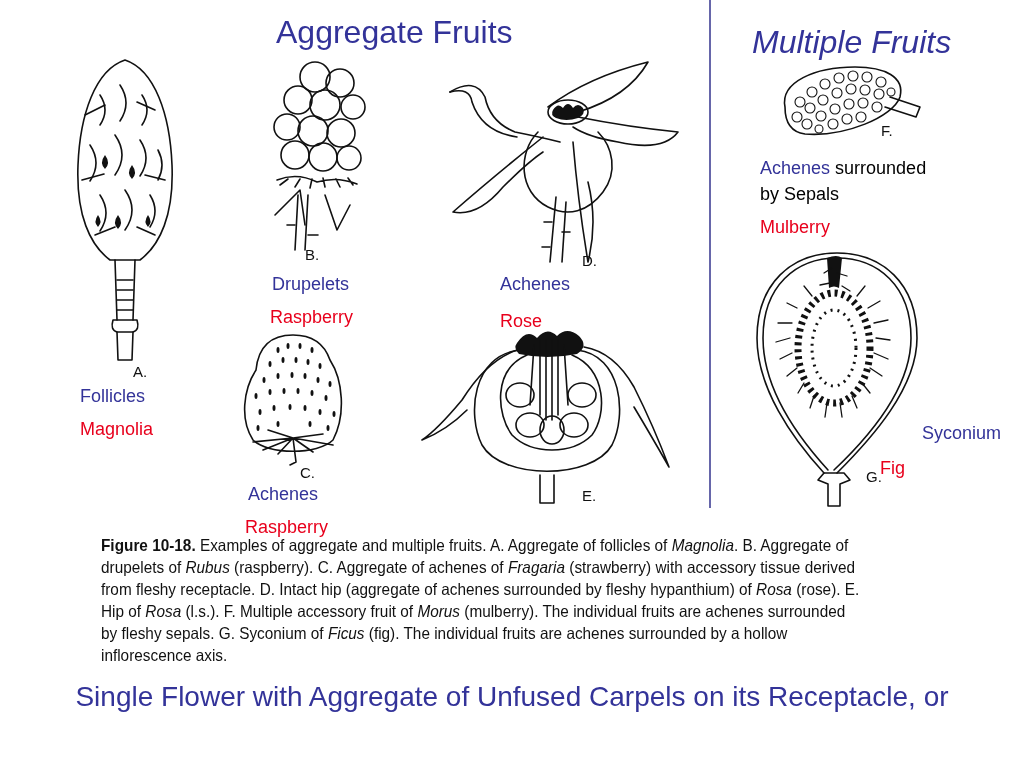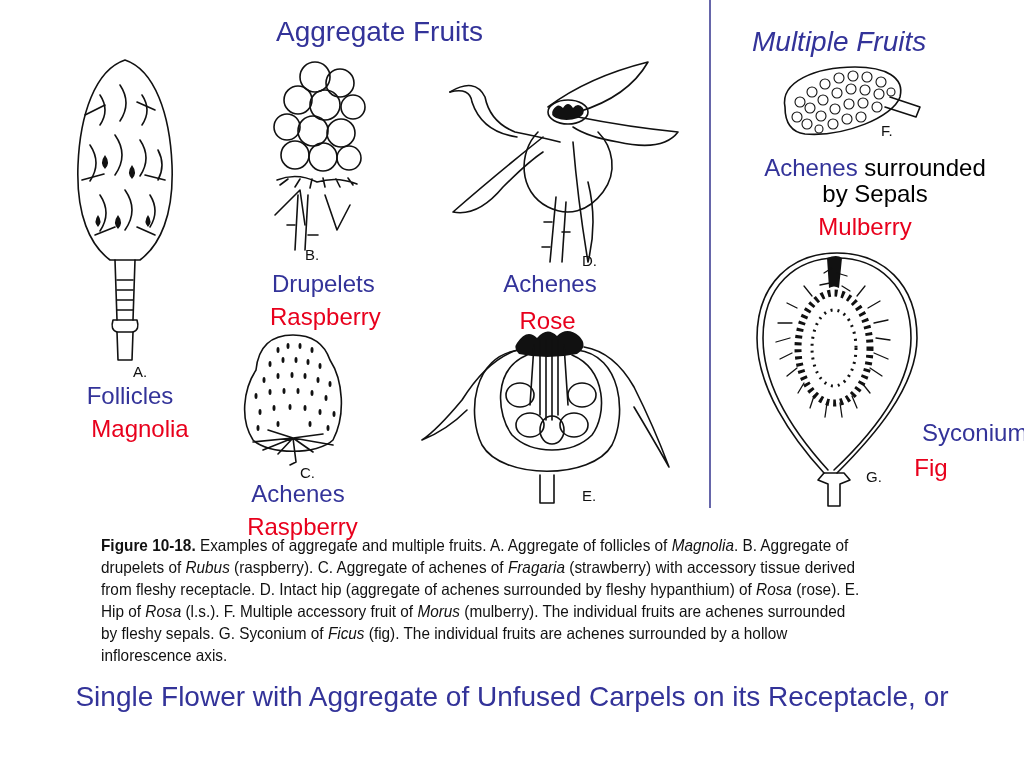--- a/index.html
+++ b/index.html
@@ -1,22 +1,22 @@
 <!DOCTYPE html>
 <html><head>
   <meta charset="utf-8">
   <style>
     html, body { margin: 0; padding: 0; background: #ffffff; }
     body { width: 1024px; height: 768px; position: relative; overflow: hidden; font-family: "Liberation Sans", sans-serif; }
     .abs { position: absolute; }
     .blue { color: #333399; }
     .red { color: #e8001c; margin-top: 7px; }
     .black { color: #000000; }
-    .heading { font-size: 28px; line-height: 28px; white-space: nowrap; }
-    .lbl { font-size: 24px; line-height: 26px; text-align: center; white-space: nowrap; }
+    .heading { font-size: 32px; line-height: 28px; white-space: nowrap; }
+    .lbl { font-size: 18px; line-height: 26px; white-space: nowrap; }
     .letter { font-size: 15px; font-weight: normal; color: #111; }
     .divider { left: 709px; top: 0; width: 2px; height: 508px; background: #6666aa; }
     .caption { left: 101px; top: 534px; width: 820px; font-family: "Liberation Sans", sans-serif; font-size: 16.5px; line-height: 22px; color: #111; transform: scaleX(0.93); transform-origin: left top; }
     .caption b { font-weight: bold; }
     .caption i { font-style: italic; }
     .footer { left: 60px; top: 682px; width: 904px; text-align: center; font-size: 28px; line-height: 29px; color: #333399; }
     svg { position: absolute; overflow: visible; }
     svg .ln { fill: none; stroke: #111; stroke-width: 1.6; stroke-linecap: round; stroke-linejoin: round; }
     svg .fill { fill: #111; }
   </style>

